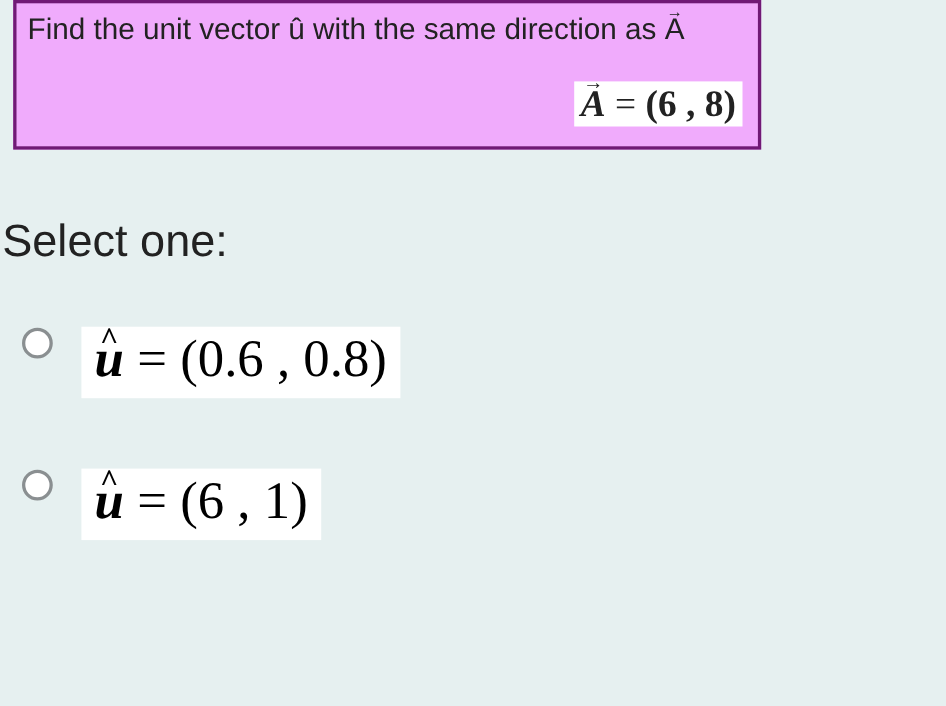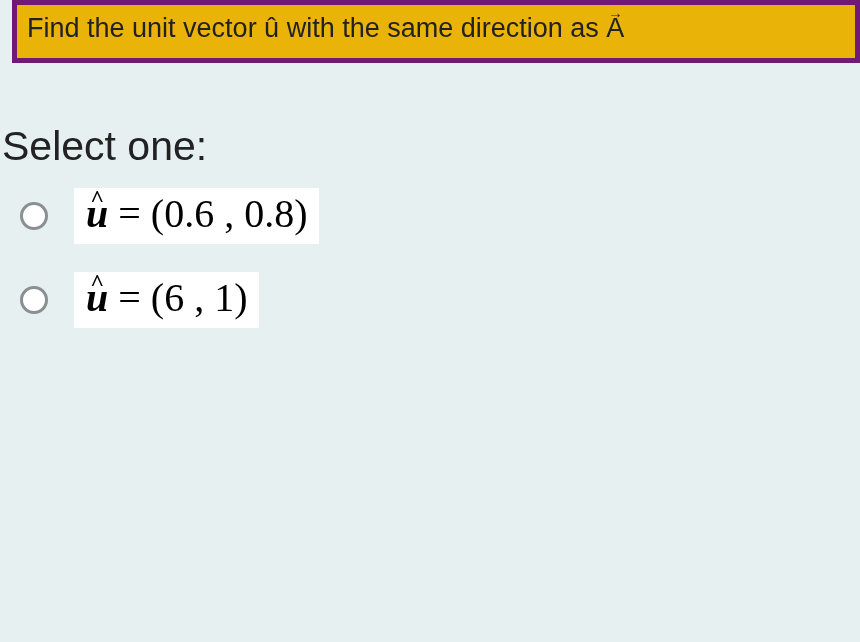--- a/index.html
+++ b/index.html
@@ -6,24 +6,24 @@
   html, body {
     margin: 0;
     padding: 0;
     width: 860px;
     height: 642px;
     background: #e6f0f0;
     font-family: Arial, Helvetica, sans-serif;
     color: #222;
   }
   .question-box {
-    background: #eab308;
-    border: 5px solid #701a75;
+    background: #f0abfc;
+    border: 3px solid #701a75;
     margin: 0 0 0 12px;
-    width: 848px;
+    width: 680px;
   }
   .question-text {
     padding: 8px 10px 14px 10px;
     font-size: 27px;
     color: #222;
   }
   .given-row {
     text-align: right;
     padding: 18px 14px 18px 0;
   }
@@ -89,23 +89,24 @@
     background: #fff;
     margin: 0 26px 0 0;
     flex: 0 0 28px;
     cursor: pointer;
   }
   .opt-math {
     display: inline-block;
     background: #ffffff;
     padding: 4px 12px 8px 12px;
     font-family: "Cambria Math","Times New Roman",serif;
-    font-size: 40px;
+    font-size: 48px;
     line-height: 1.1;
     color: #000;
+    margin-top: 36px;
   }
   .uhat {
     position: relative;
     font-style: italic;
     font-weight: bold;
     display: inline-block;
   }
   .uhat::before {
     content: "^";
     position: absolute;
@@ -118,20 +119,25 @@
     font-weight: bold;
   }
 </style>
 </head>
 <body>
 
 <div class="question-box">
   <div class="question-text">
     <span>Find the unit vector û with the same direction as </span><span class="vec-A-inline">A</span>
   </div>
+  <div class="given-row">
+    <span class="given-math">
+      <span class="vec-A">A</span><span> = </span><b>(6 , 8)</b>
+    </span>
+  </div>
 </div>
 
 <div class="select-label">Select one:</div>
 
 <div class="options">
 
   <div class="option-row">
     <input type="radio" name="ans" class="radio" style="">
     <span class="opt-math">
       <span class="uhat">u</span><span> = </span><span>(0.6 , 0.8)</span>

